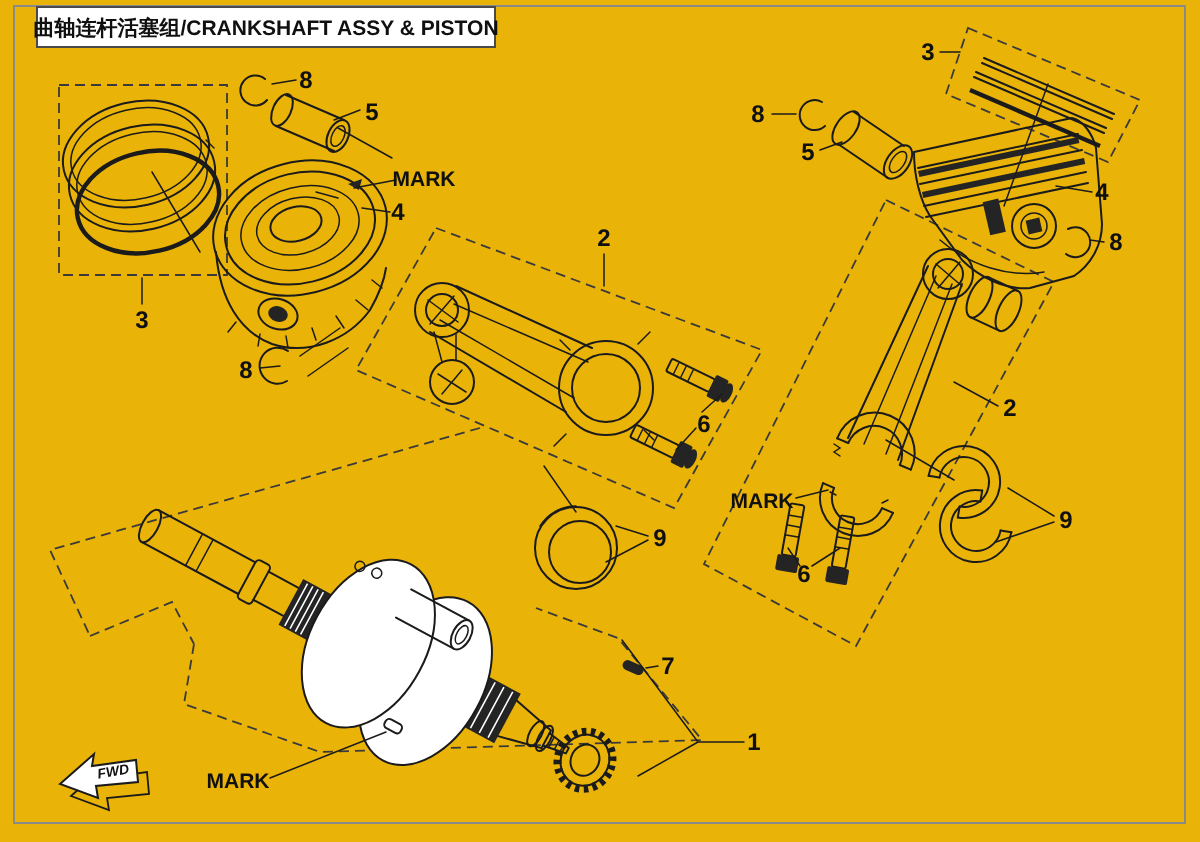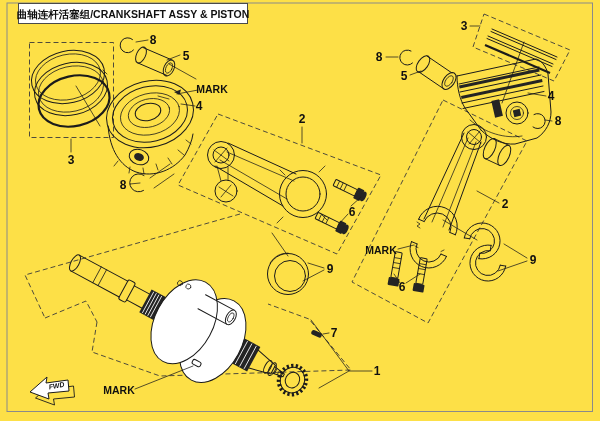--- a/index.html
+++ b/index.html
@@ -1,16 +1,16 @@
 <!DOCTYPE html>
 <html><head>
 <meta charset="utf-8">
 <style>
   html,body{margin:0;padding:0;background:#fff;}
-  .stage{position:relative;width:600px;height:421px;background:#fde047;overflow:hidden;
+  .stage{position:relative;width:600px;height:421px;background:#eab308;overflow:hidden;
          font-family:"Liberation Sans",sans-serif;}
   svg{position:absolute;left:0;top:0;}
   .cl{fill:none;stroke:#1b1b1b;stroke-width:1;stroke-linecap:round;stroke-linejoin:round;}
   .thin{fill:none;stroke:#1b1b1b;stroke-width:0.75;stroke-linecap:round;}
   .thk{fill:none;stroke:#1b1b1b;stroke-width:2.2;}
   .dash{fill:none;stroke:#3a3a3a;stroke-width:0.9;stroke-dasharray:5 3;}
   .dk{fill:#242424;stroke:none;}
   .wf{fill:#ffffff;stroke:#1b1b1b;stroke-width:1;}
   .tick{stroke:#ffffff;stroke-width:0.8;}
   text.num{font:bold 12px "Liberation Sans",sans-serif;fill:#101010;}

